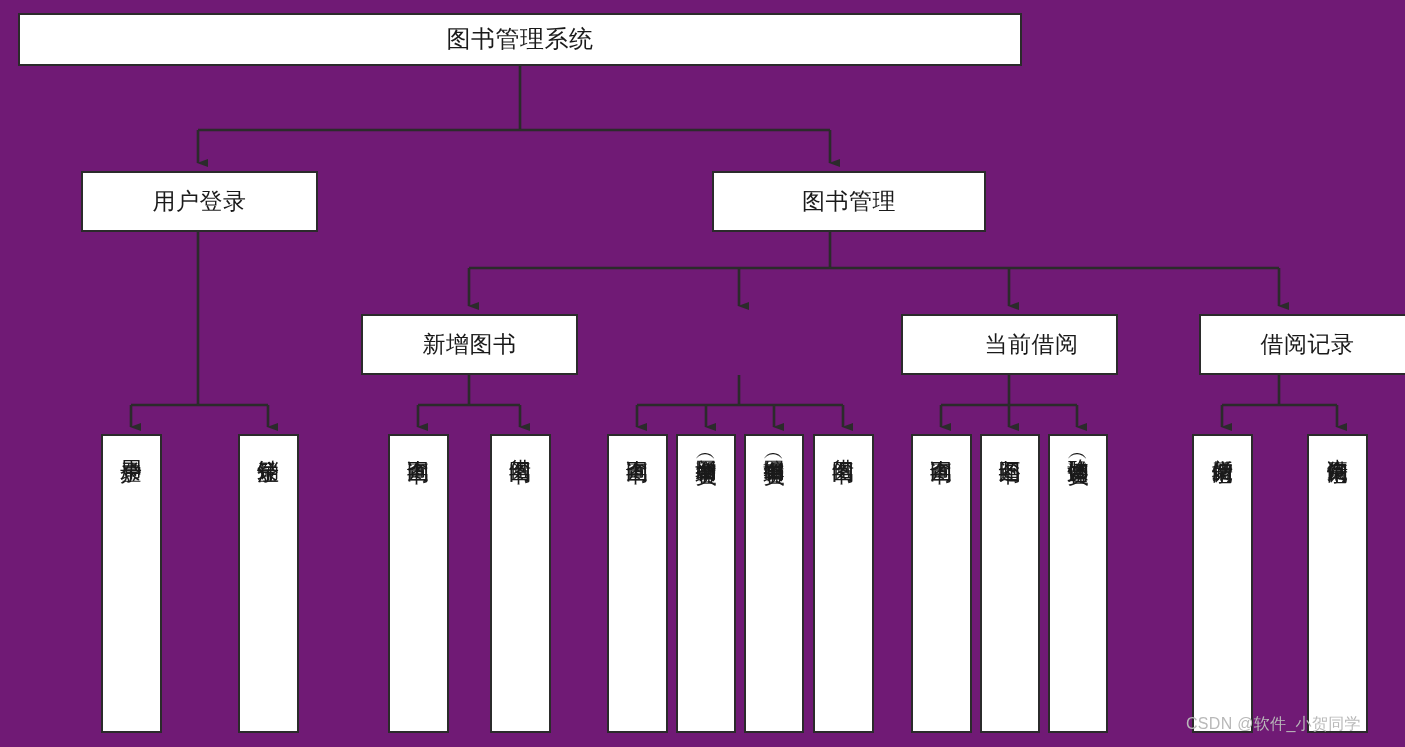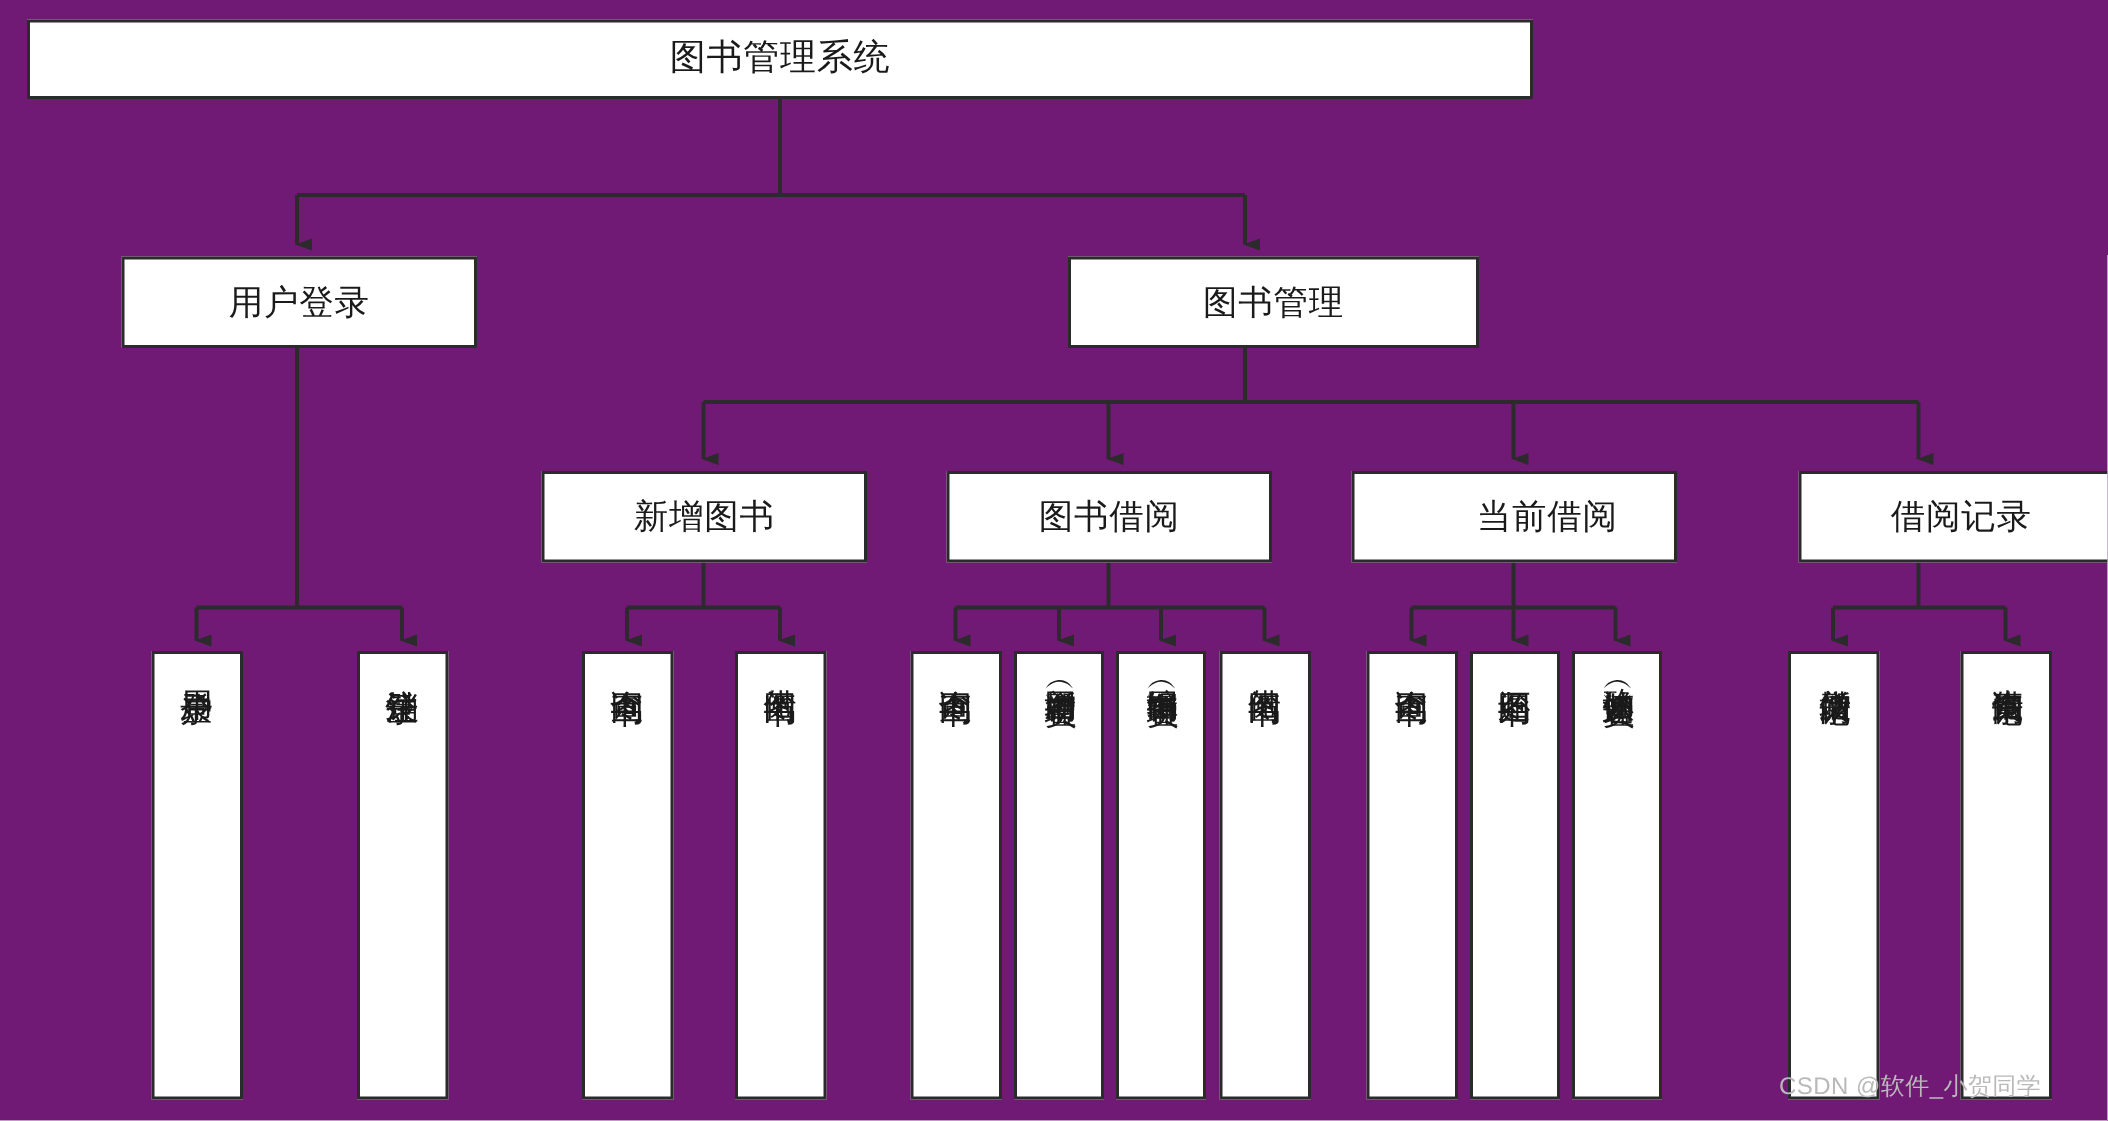--- a/index.html
+++ b/index.html
@@ -136,23 +136,20 @@
   </div>
 
   <div class="node h" style="left:712px; top:171px; width:274px; height:61px;">
     <span class="label">图书管理</span>
   </div>
 
   <div class="node h" style="left:361px; top:314px; width:217px; height:61px;">
     <span class="label">新增图书</span>
   </div>
 
-  <div class="node h" style="left:631px; top:314px; width:217px; height:61px;">
-    <span class="label">图书借阅</span>
-  </div>
 
   <div class="node h" style="left:901px; top:314px; width:217px; height:61px;padding-left:44px;">
     <span class="label">当前借阅</span>
   </div>
 
   <div class="node h" style="left:1171px; top:314px; width:217px; height:61px;margin-left:28px;">
     <span class="label">借阅记录</span>
   </div>
 
   <div class="node v" style="left:101px; top:434px; width:61px; height:299px;">

